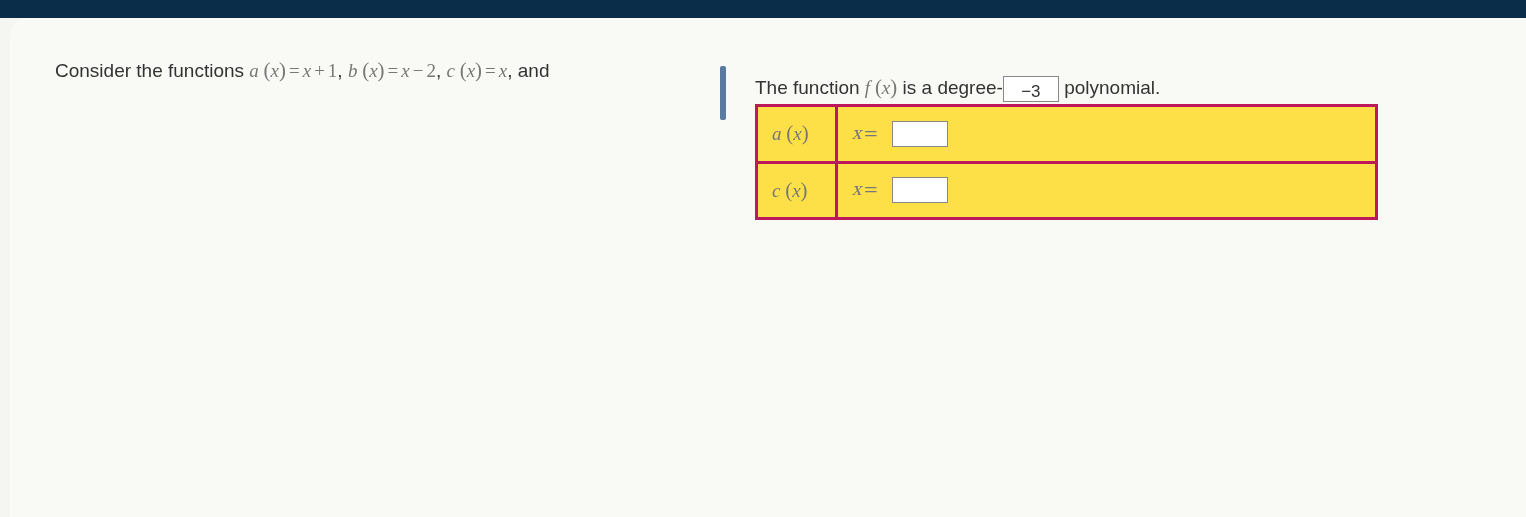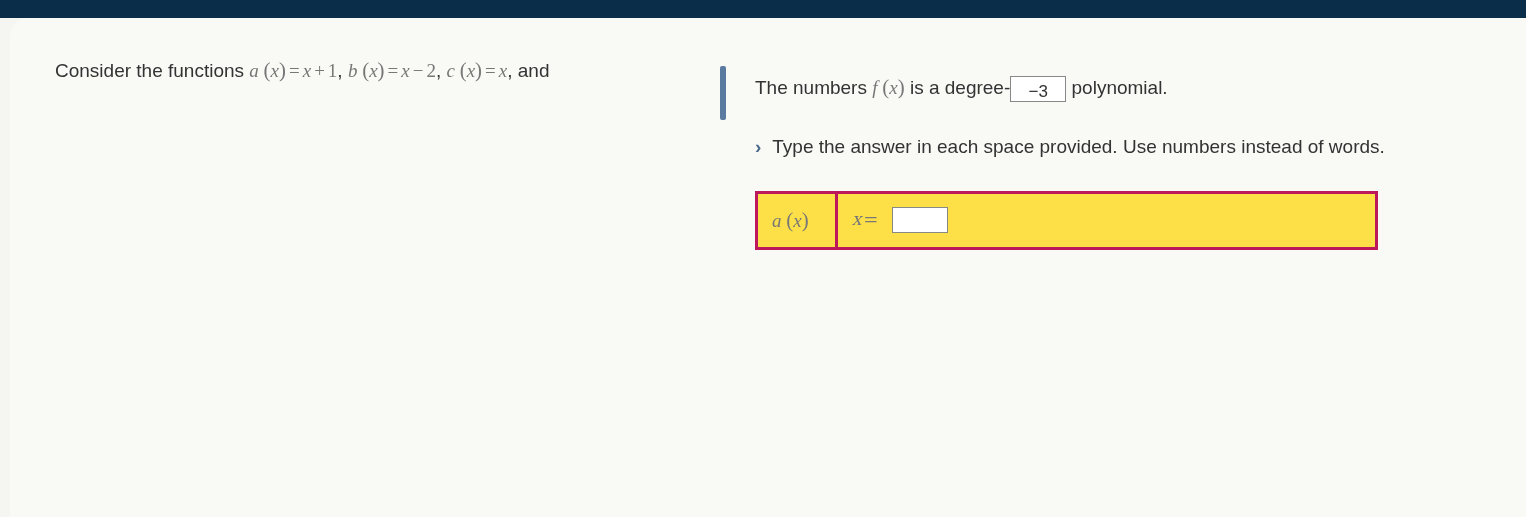--- a/index.html
+++ b/index.html
@@ -145,36 +145,39 @@
   <div class="left-col">
     <span>Consider the functions </span>
     <span class="math">a&nbsp;<span class="paren">(</span>x<span class="paren">)</span><span class="op">=</span>x<span class="op">+</span><span class="num">1</span></span>,
     <span class="math">b&nbsp;<span class="paren">(</span>x<span class="paren">)</span><span class="op">=</span>x<span class="op">−</span><span class="num">2</span></span>,
     <span class="math">c&nbsp;<span class="paren">(</span>x<span class="paren">)</span><span class="op">=</span>x</span><span>, and</span>
     <br>
   </div>
 
   <div class="right-col">
     <div class="degree-line">
-      <span>The numbers </span>
+      <span>The function </span>
       <span class="math">f&nbsp;<span class="paren">(</span>x<span class="paren">)</span></span>
       <span> is a degree-</span><span class="input-box">−3</span><span> polynomial.</span>
     </div>
 
-    <div class="instruction">
-      <span class="chevron">›</span>
-      <span>Type the answer in each space provided. Use numbers instead of words.</span>
-    </div>
 
 
     <table class="zeros">
       <tbody>
           <tr>
         <td class="func-cell"><span class="math">a&nbsp;<span class="paren">(</span>x<span class="paren">)</span></span></td>
         <td class="ans-cell">
           <span class="xeq">x<span class="op">=</span></span>
           <span class="input-box"></span>
         </td>
       </tr>
+      <tr>
+        <td class="func-cell"><span class="math">c&nbsp;<span class="paren">(</span>x<span class="paren">)</span></span></td>
+        <td class="ans-cell">
+          <span class="xeq">x<span class="op">=</span></span>
+          <span class="input-box"></span>
+        </td>
+      </tr>
     </tbody>
       </table>
   </div>
 </div>
 
 </body></html>

